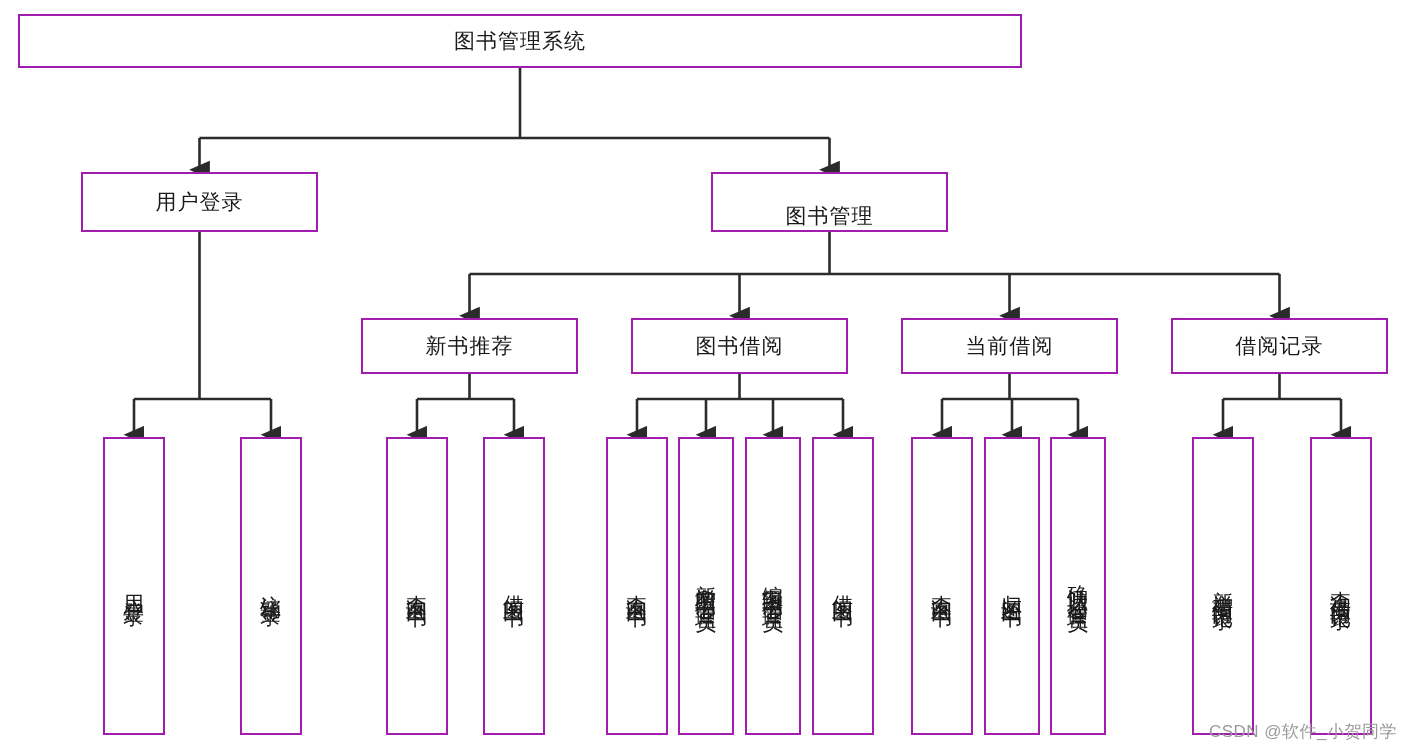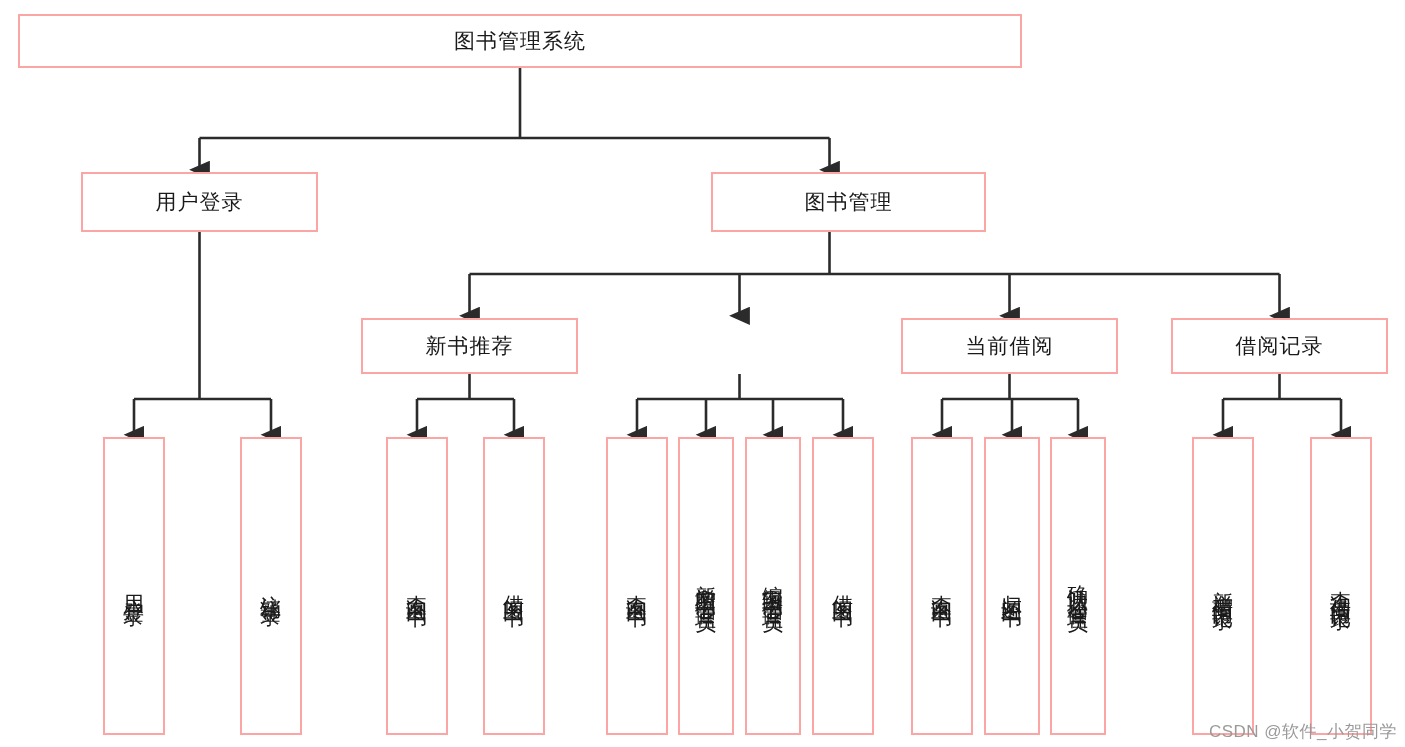--- a/index.html
+++ b/index.html
@@ -22,21 +22,21 @@
     left: 0;
     top: 0;
     width: 1405px;
     height: 747px;
     pointer-events: none;
   }
   .node {
     position: absolute;
     box-sizing: border-box;
     background: #ffffff;
-    border: 2px solid #fca5a5;
+    border: 2px solid #a21caf;
     display: flex;
     align-items: center;
     justify-content: center;
     color: #1a1a1a;
   }
   .node.horizontal {
     font-size: 21px;
     letter-spacing: 1px;
   }
   .node.vertical {
@@ -109,26 +109,29 @@
       </g>
   </svg>
 
   <div class="node horizontal" style="left: 18px; top: 14px; width: 1004px; height: 54px;">
       <span>图书管理系统</span>
     </div>
 
   <div class="node horizontal" style="left: 81px; top: 172px; width: 237px; height: 60px;">
       <span>用户登录</span>
     </div>
-  <div class="node horizontal" style="left: 711px; top: 172px; width: 275px; height: 60px;">
+  <div class="node horizontal" style="left: 711px; top: 172px; width: 237px; height: 60px; align-items: flex-end;">
       <span>图书管理</span>
     </div>
 
   <div class="node horizontal" style="left: 361px; top: 318px; width: 217px; height: 56px;">
       <span>新书推荐</span>
+    </div>
+  <div class="node horizontal" style="left: 631px; top: 318px; width: 217px; height: 56px;">
+      <span>图书借阅</span>
     </div>
   <div class="node horizontal" style="left: 901px; top: 318px; width: 217px; height: 56px;">
       <span>当前借阅</span>
     </div>
   <div class="node horizontal" style="left: 1171px; top: 318px; width: 217px; height: 56px; justify-content: center;">
       <span>借阅记录</span>
     </div>
 
   <div class="node vertical" style="left: 103px; top: 437px; width: 62px; height: 298px;">
       <span class="vtext">用户登录</span>

